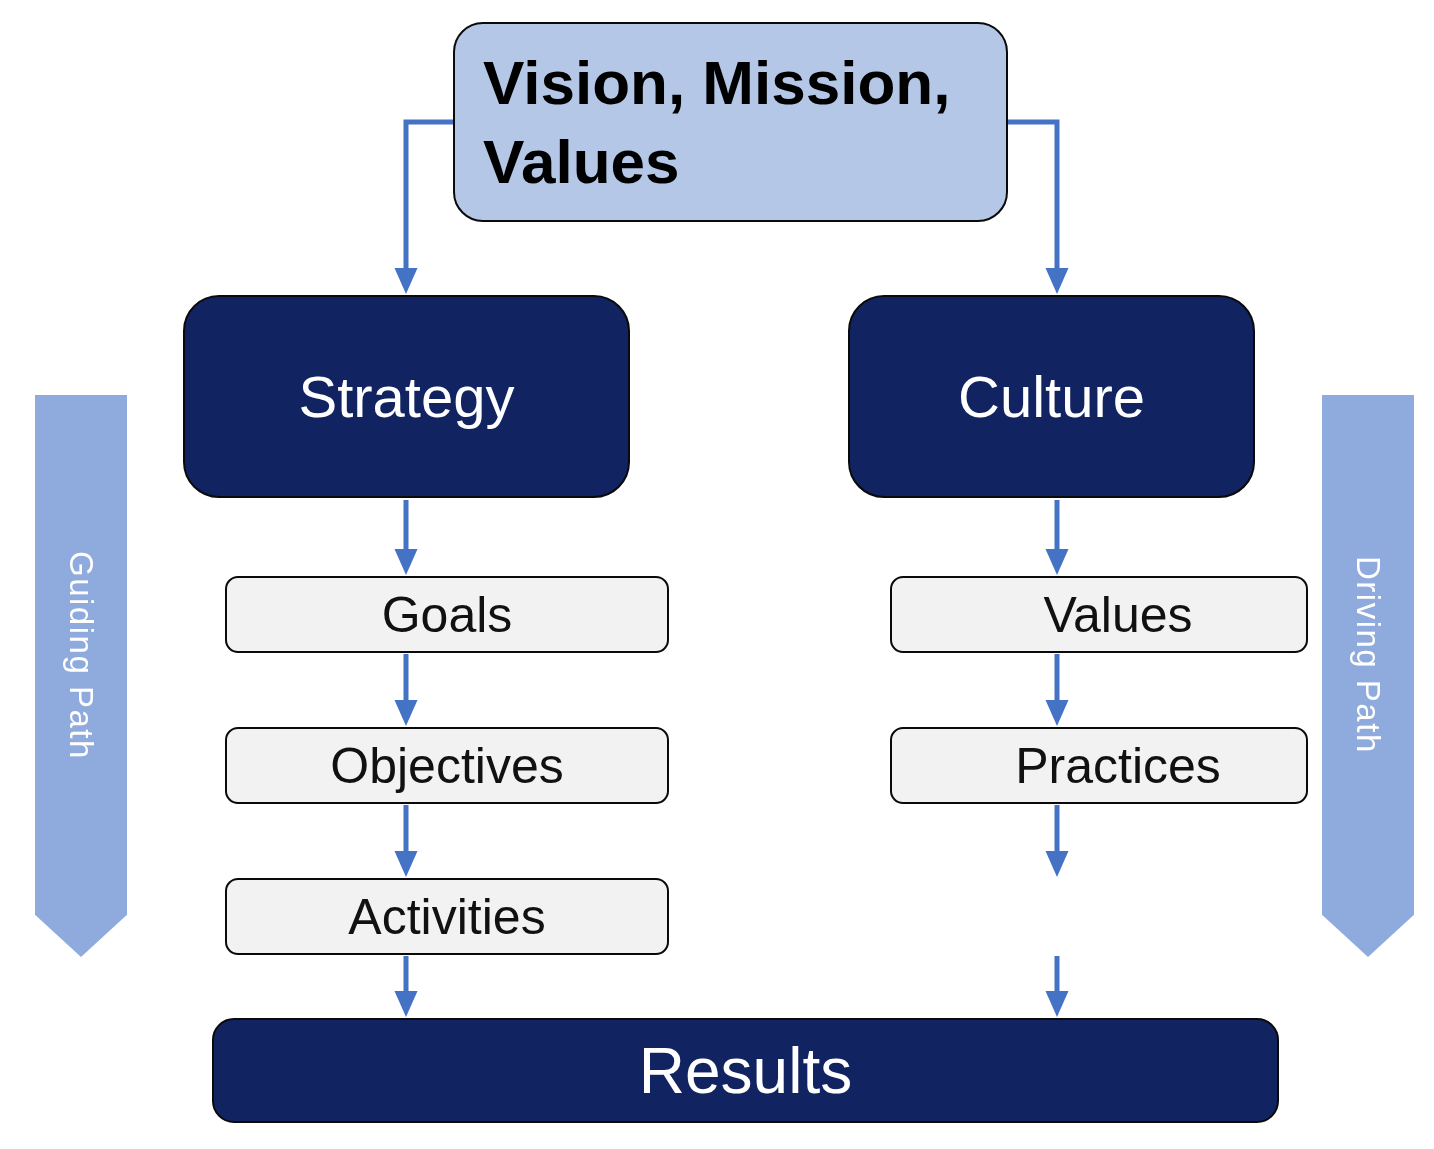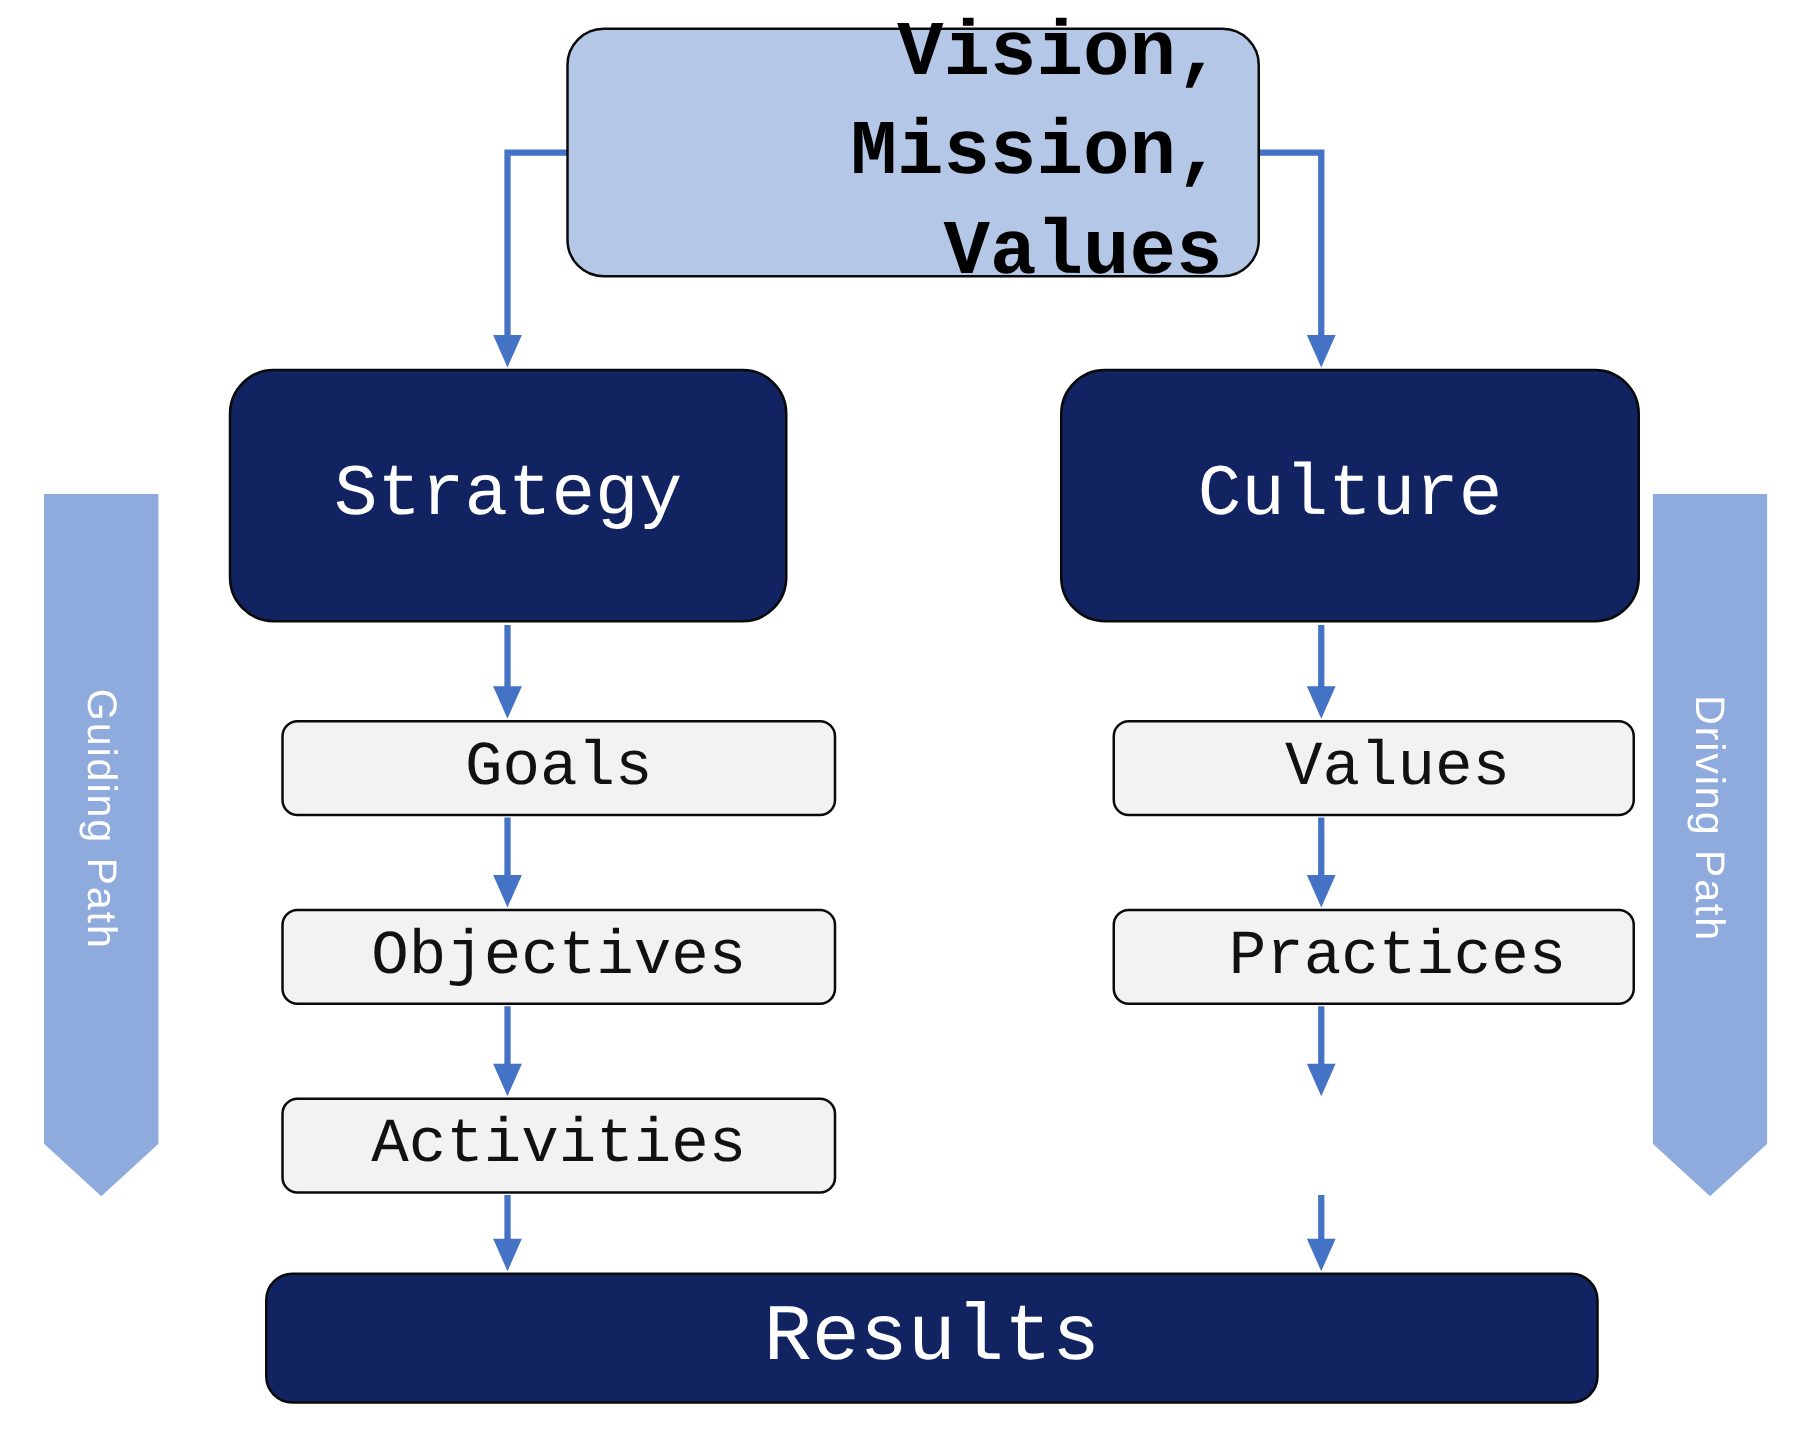--- a/index.html
+++ b/index.html
@@ -19,43 +19,42 @@
     background:#ffffff;
     overflow:hidden;
   }
   .connectors{position:absolute;left:0;top:0;width:1434px;height:1149px;}
   .conn{stroke:var(--connector);stroke-width:5;fill:none;}
   .head{fill:var(--connector);stroke:none;}
 
   .box{
     position:absolute;
     display:flex;align-items:center;justify-content:center;
-    text-align:right;
+    text-align:left;
     border:2px solid var(--box-border);
-    font-family:Liberation Mono, monospace;
   }
   .top-box{
     left:453px;top:22px;width:555px;height:200px;
     background:var(--top-fill);
     border-radius:30px;
     color:#000;
     font-size:62px;font-weight:bold;line-height:1.28;
     padding:0 28px;
     border-width:2.5px;
   }
   .header-box{
     top:295px;height:203px;
     background:var(--navy);
     border-radius:36px;
     color:#ffffff;
     font-size:58px;font-weight:400;
     border-width:2.5px;
   }
   .header-strategy{left:183px;width:447px;}
-  .header-culture{left:848px;width:464px;}
+  .header-culture{left:848px;width:407px;}
   .step-box{
     width:444px;height:77px;
     background:var(--step-fill);
     border-radius:13px;
     color:#111;
     font-size:50px;font-weight:400;margin-left:42px;
   }
   .step-left{left:183px;}
   .step-right{left:848px;width:418px;padding-left:38px;}
   .row-1{top:576px;}

